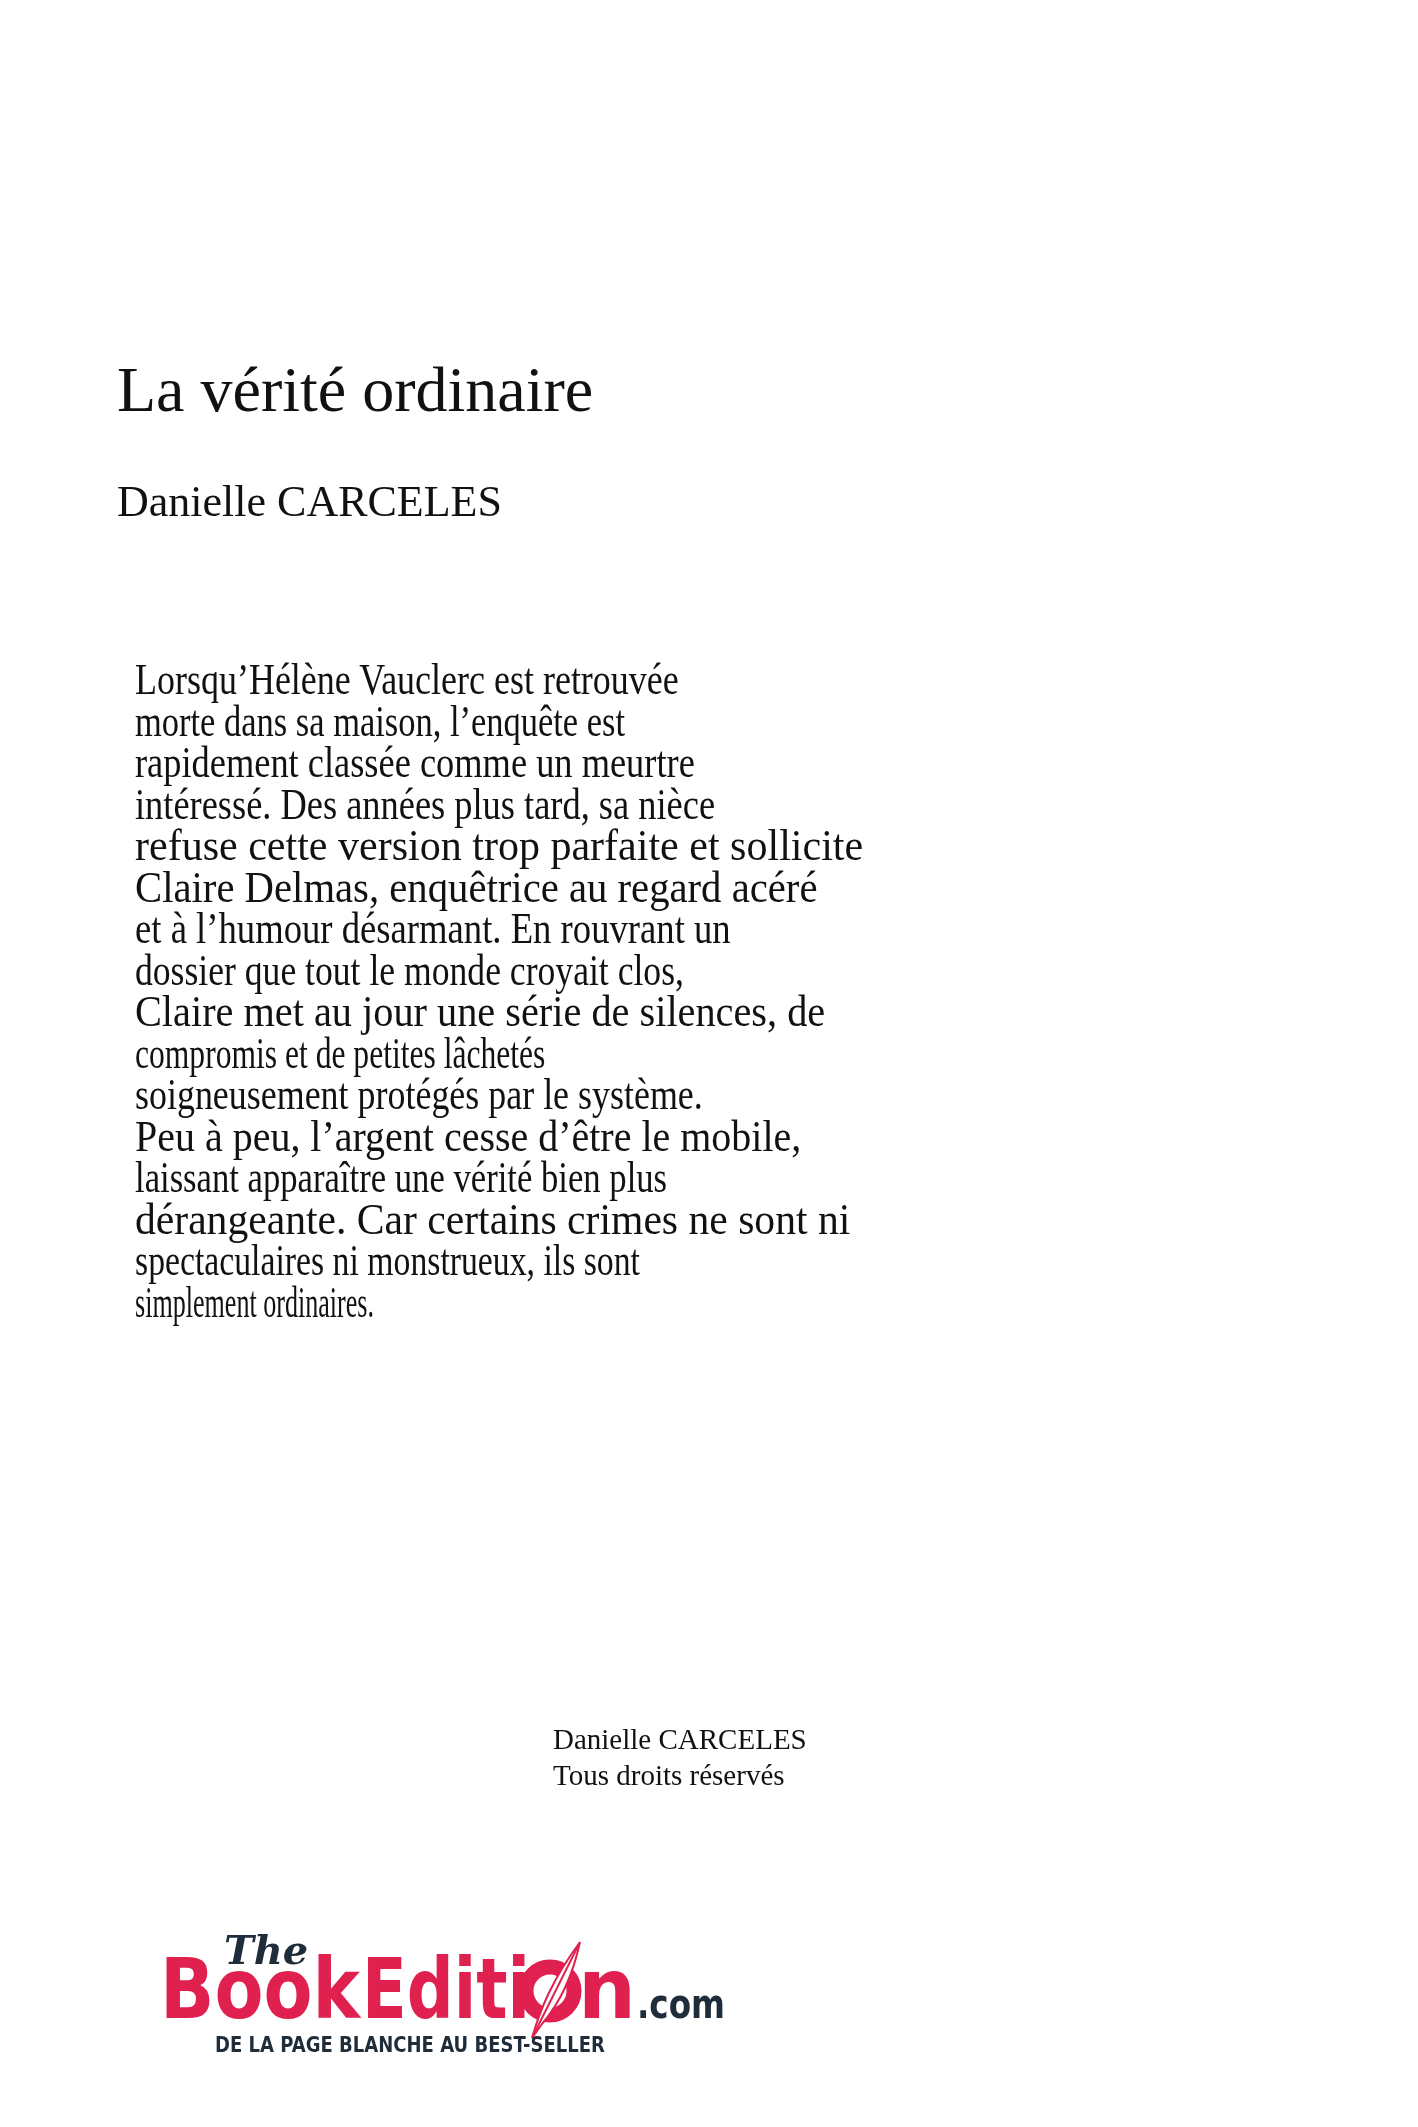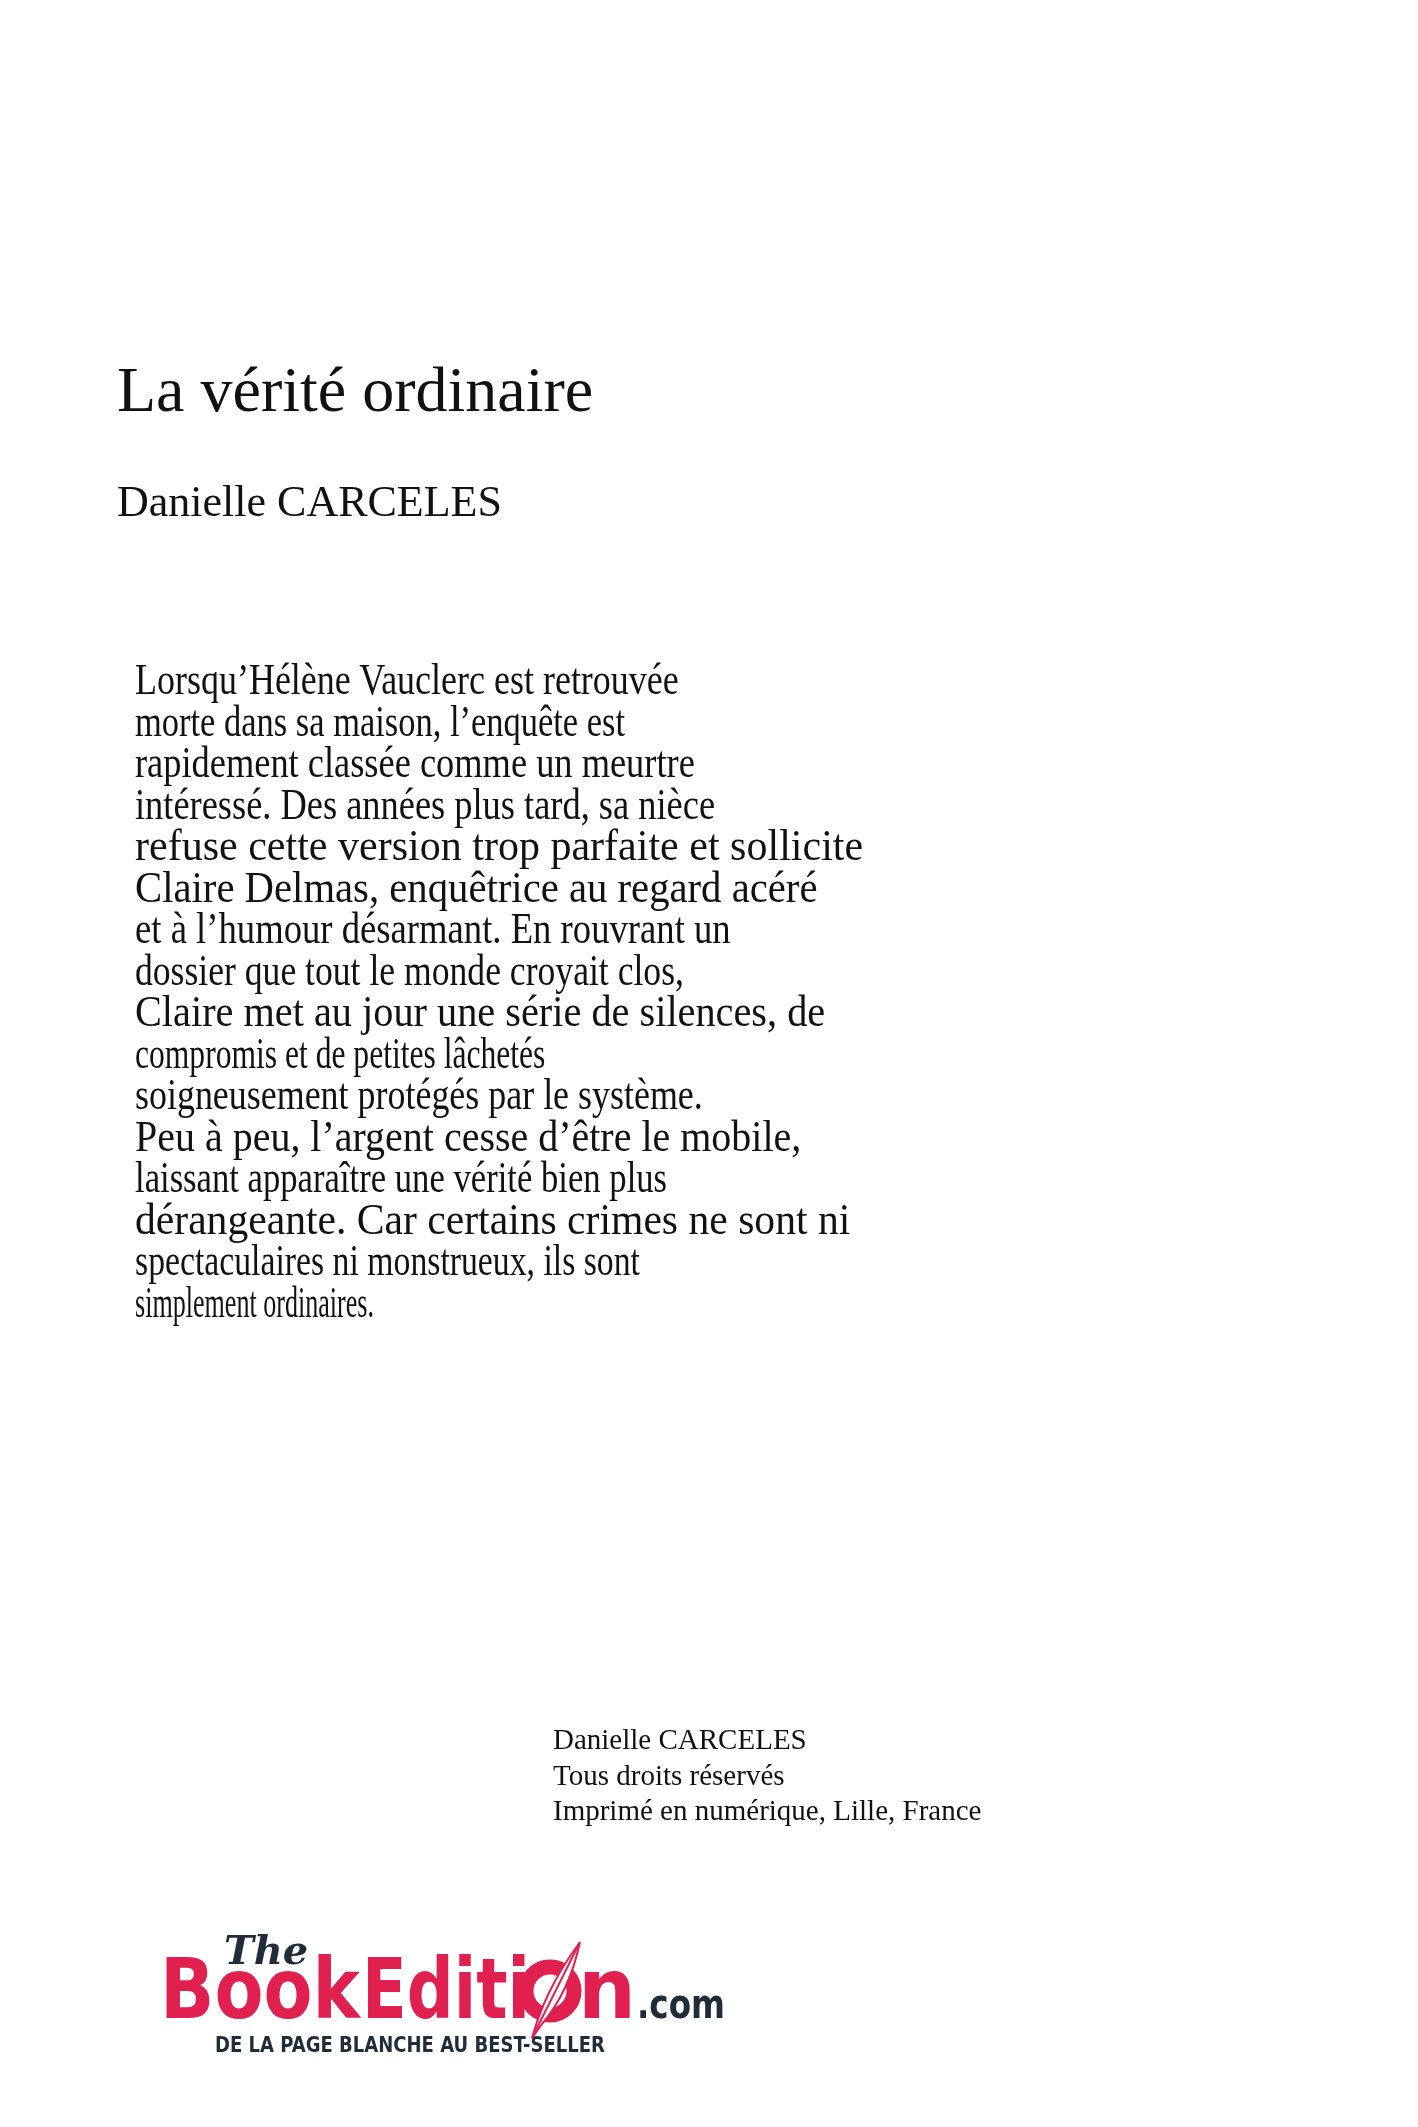--- a/index.html
+++ b/index.html
@@ -47,21 +47,20 @@
   <span class="line" style="transform: scaleX(0.908333);">Peu à peu, l’argent cesse d’être le mobile,</span>
   <span class="line" style="transform: scaleX(0.7875);">laissant apparaître une vérité bien plus</span>
   <span class="line" style="transform: scaleX(0.945833);">dérangeante. Car certains crimes ne sont ni</span>
   <span class="line" style="transform: scaleX(0.766667);">spectaculaires ni monstrueux, ils sont</span>
   <span class="line" style="transform: scaleX(0.592708);">simplement ordinaires.</span>
 </div>
 
 <div class="colophon serif">
   <span class="line">Danielle CARCELES</span>
   <span class="line">Tous droits réservés</span>
-  <span class="line">Imprimé en numérique, Lille, France</span>
 </div>
 
 <div class="logo">
   <svg width="580" height="140" viewBox="0 0 580 140" xmlns="http://www.w3.org/2000/svg">
     <text x="64" y="44" font-family="DejaVu Serif, serif" font-style="italic" font-weight="bold" font-size="40" fill="#1f2c3a">The</text>
     <text x="0" y="98" font-family="DejaVu Sans, sans-serif" font-weight="bold" font-size="84" fill="#e0214f" textLength="200" lengthAdjust="spacingAndGlyphs">Book</text>
     <text x="202" y="98" font-family="DejaVu Sans, sans-serif" font-weight="bold" font-size="84" fill="#e0214f" textLength="168" lengthAdjust="spacingAndGlyphs">Editi</text>
     <circle cx="390" cy="71" r="24" fill="none" stroke="#e0214f" stroke-width="15"></circle>
     <g>
       <path d="M372 118 C 380 90, 392 60, 420 22 C 414 50, 404 78, 382 104 Z" fill="#ffffff" stroke="#e0214f" stroke-width="2"></path>

